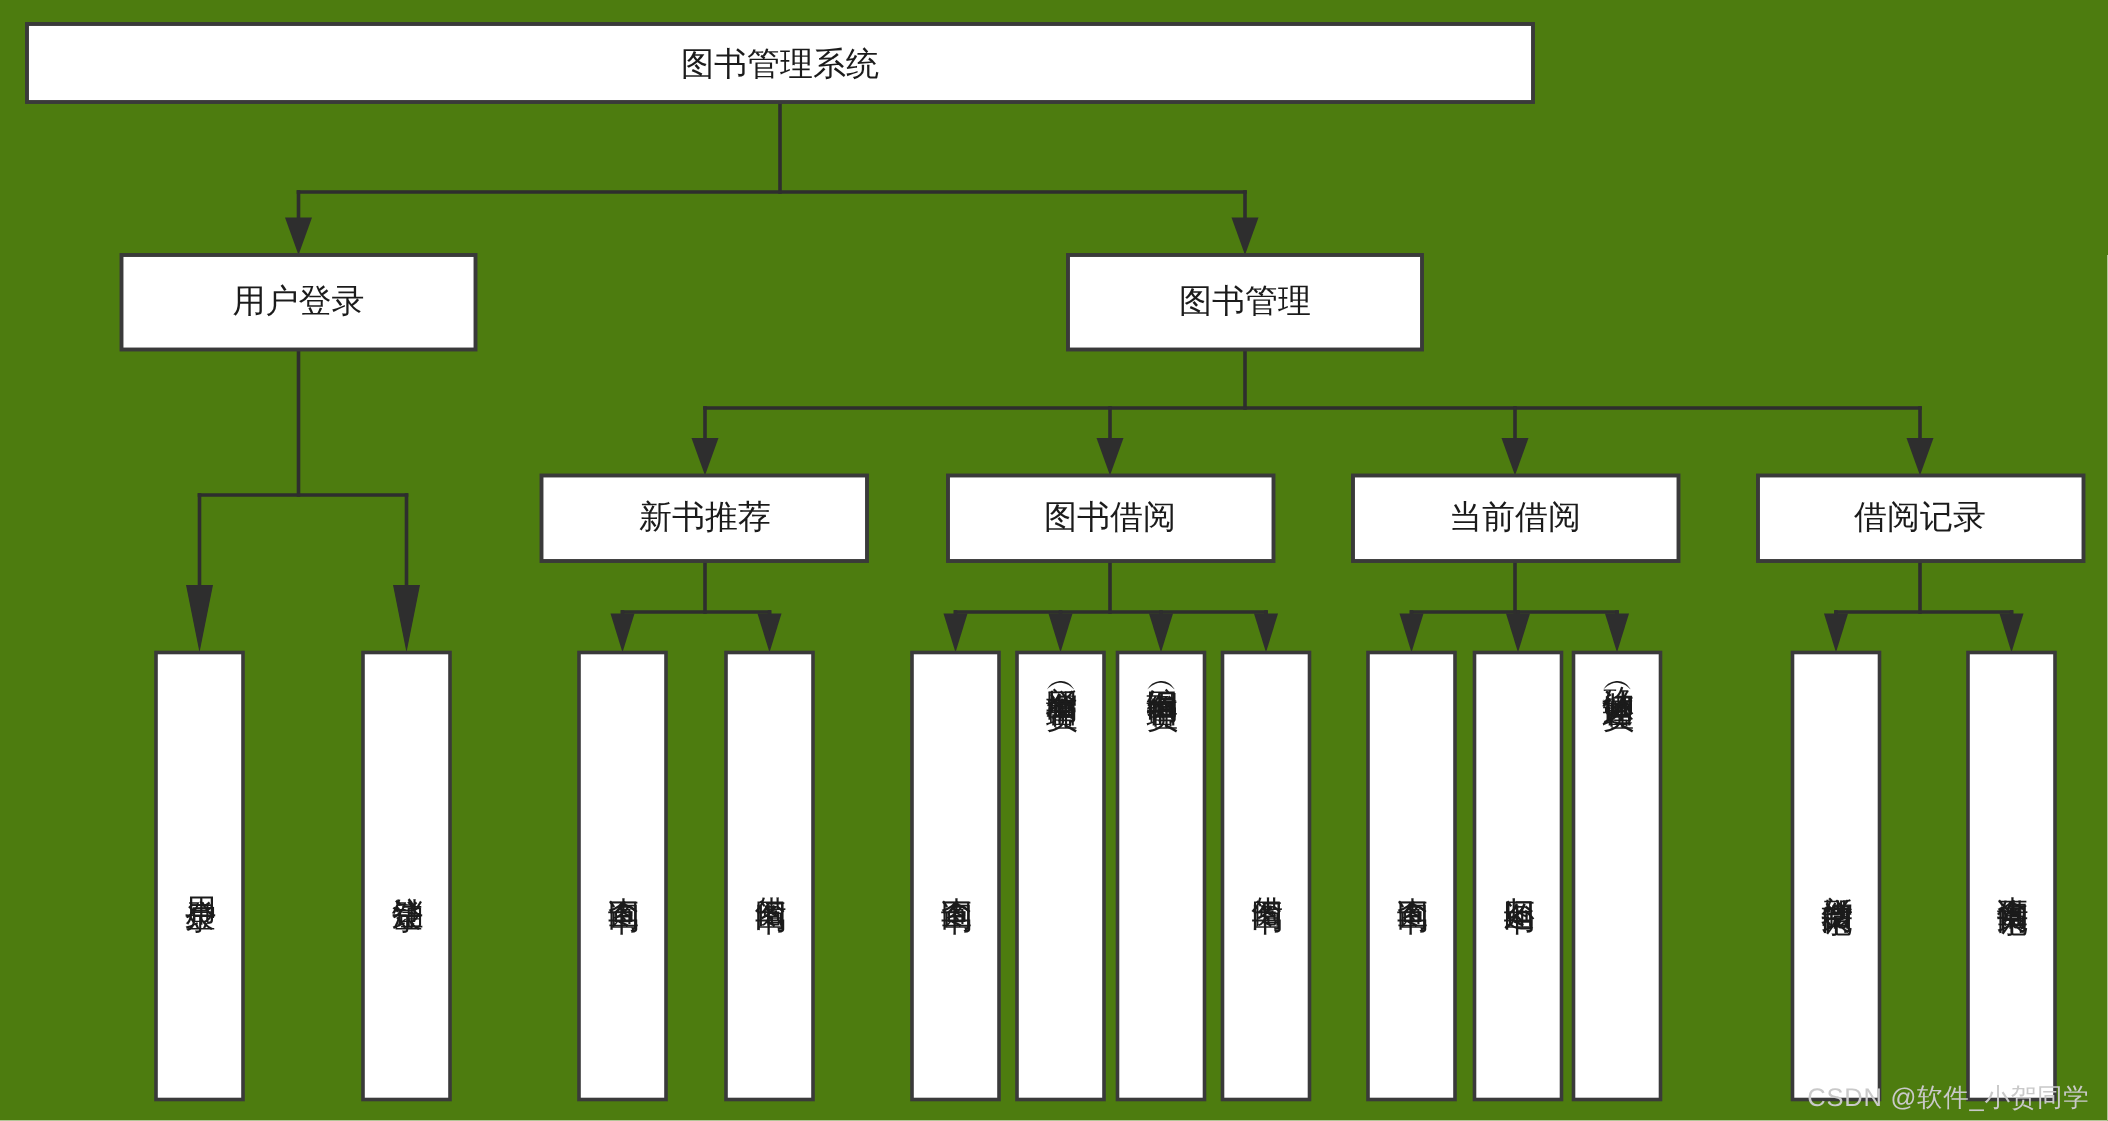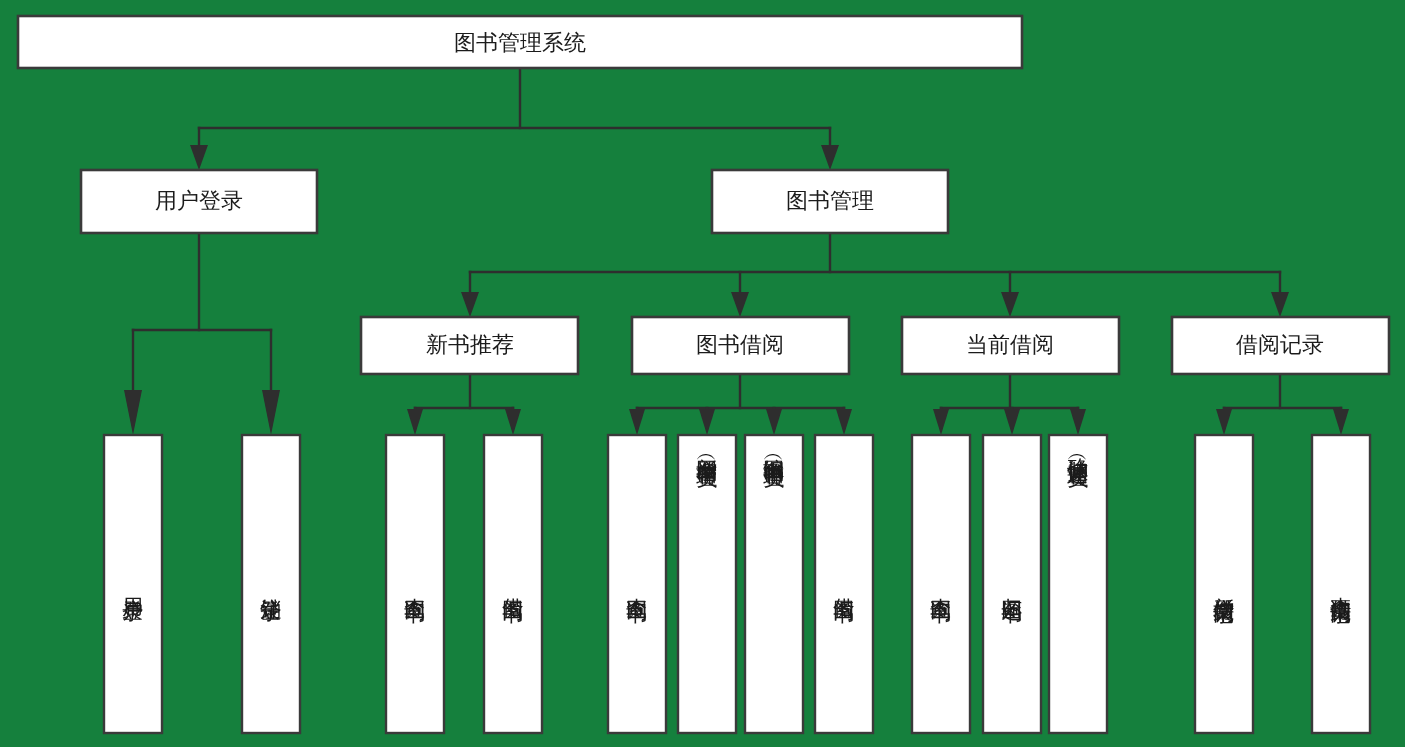--- a/index.html
+++ b/index.html
@@ -8,21 +8,21 @@
     padding: 0;
     background: #ffffff;
   }
   body {
     font-family: "Liberation Sans", "DejaVu Sans", sans-serif;
   }
   #diagram-root {
     position: relative;
     width: 1405px;
     height: 747px;
-    background: #15803d;
+    background: #4d7c0f;
     overflow: hidden;
   }
   svg#tree-svg {
     position: absolute;
     left: 0;
     top: 0;
     width: 1405px;
     height: 747px;
     display: block;
   }
@@ -232,14 +232,15 @@
     <span class="node-label-v" style="padding-top:6px;">确认归还（管理员）</span>
   </div>
 
   <div class="node-label-v-wrap" style="left:1195px; top:435px; width:58px; height:298px;">
     <span class="node-label-v">新增借阅记录</span>
   </div>
   <div class="node-label-v-wrap" style="left:1312px; top:435px; width:58px; height:298px;">
     <span class="node-label-v">查询借阅记录</span>
   </div>
 
+  <div class="watermark">CSDN @软件_小贺同学</div>
 
 </div>
 
 </body></html>

